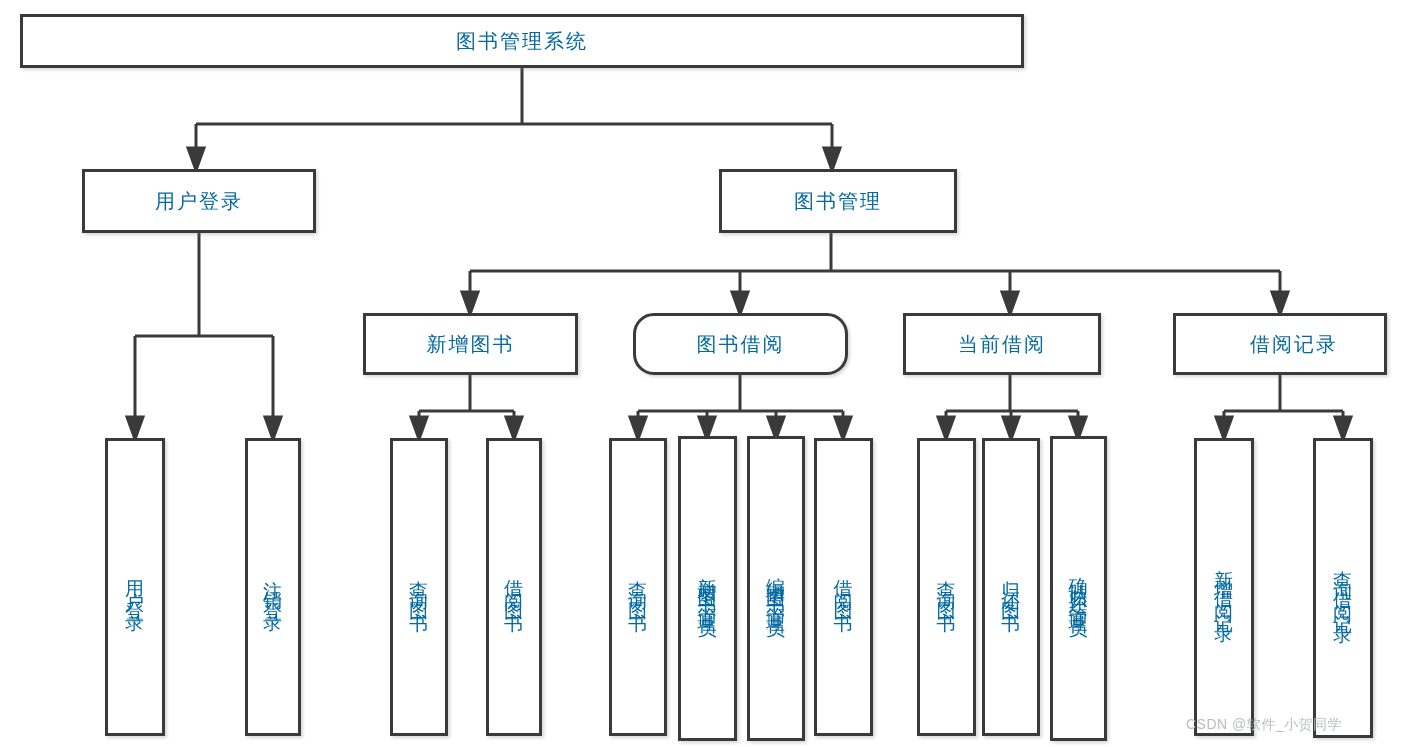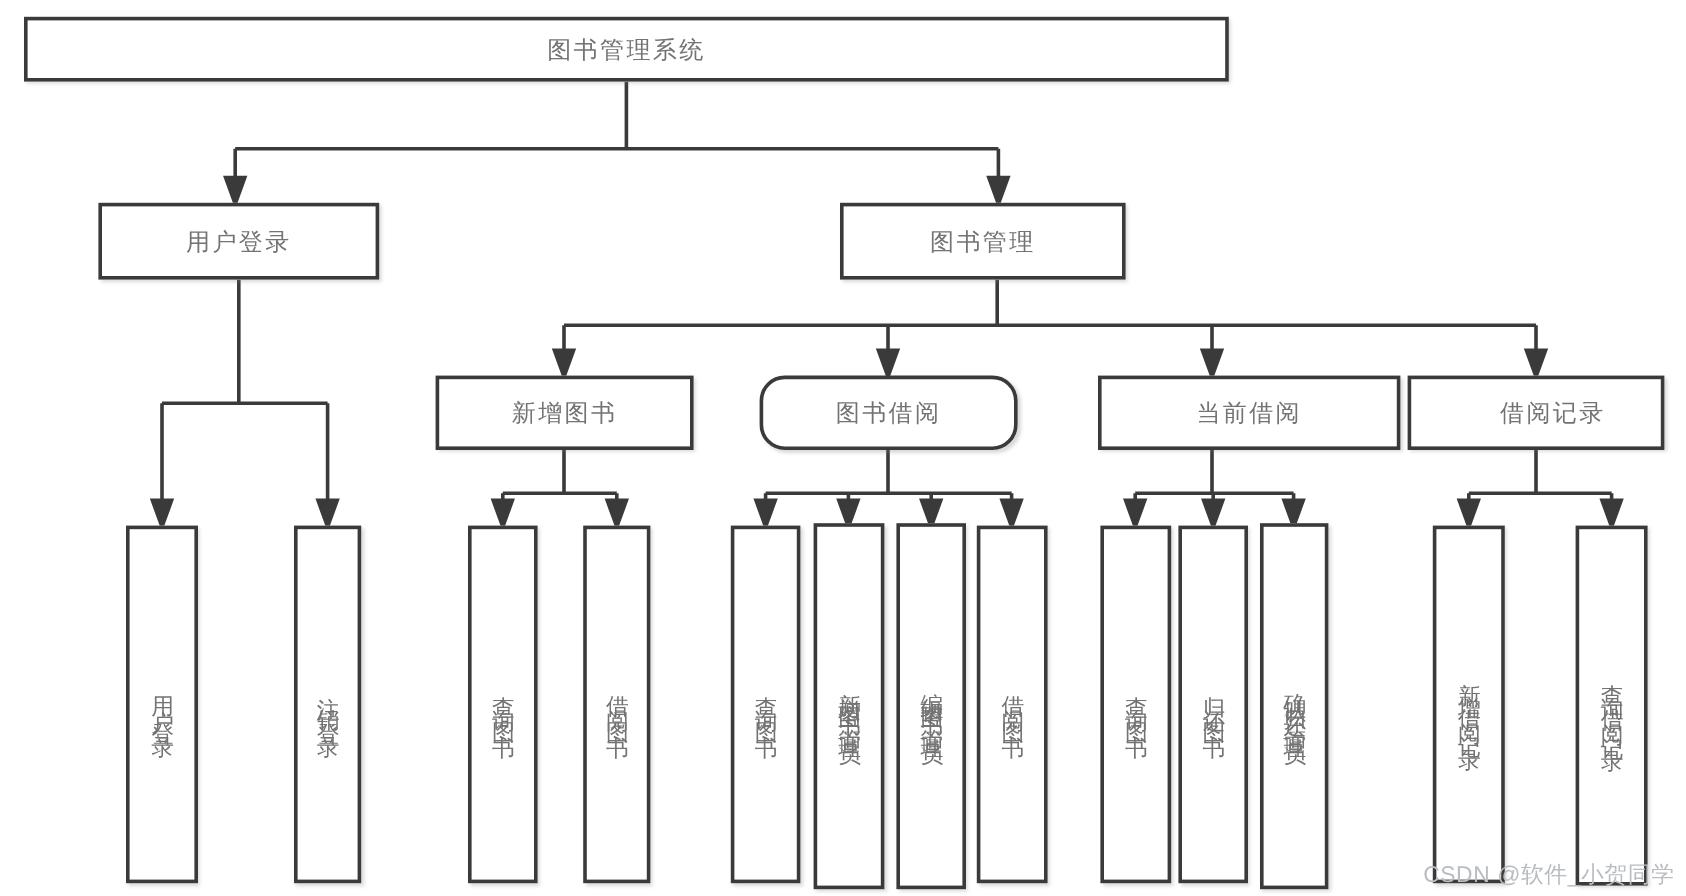--- a/index.html
+++ b/index.html
@@ -24,21 +24,21 @@
   }
   .box {
     position: absolute;
     box-sizing: border-box;
     background: #ffffff;
     border: 3px solid #3a3a3a;
     box-shadow: 2px 2px 3px rgba(130,130,130,0.30);
     display: flex;
     align-items: center;
     justify-content: center;
-    color: #737373;
+    color: #0369a1;
     z-index: 2;
   }
   .box.h {
     font-size: 20px;
     letter-spacing: 2px;
     white-space: nowrap;
   }
   .box.v {
     writing-mode: vertical-rl;
     text-orientation: mixed;
@@ -46,21 +46,21 @@
     letter-spacing: 11px;
     line-height: 1;
   }
   .box.v.tight {
     letter-spacing: 6px;
   }
   .watermark {
     position: absolute;
     left: 1186px;
     top: 716px;
-    font-size: 19px;
+    font-size: 14px;
     color: #b9bdc2;
     white-space: nowrap;
     z-index: 3;
     letter-spacing: 0.5px;
   }
 </style>
 </head>
 <body>
 
 <div class="canvas">
@@ -104,25 +104,25 @@
     <g stroke="#3a3a3a" stroke-width="3" fill="#3a3a3a">
       <path fill="none" d="M1280 375 V411 M1224 411 H1343 M1224 411 V421 M1343 411 V421"></path>
       <polygon points="1216,417 1232,417 1224,439"></polygon>
       <polygon points="1335,417 1351,417 1343,439"></polygon>
     </g>
   </svg>
 
   <div class="box h" style="left:20px; top:14px; width:1004px; height:54px;">图书管理系统</div>
 
   <div class="box h" style="left:82px; top:169px; width:234px; height:64px;">用户登录</div>
-  <div class="box h" style="left:700px; top:169px; width:238px; height:64px;">图书管理</div>
+  <div class="box h" style="left:719px; top:169px; width:238px; height:64px;">图书管理</div>
 
   <div class="box h" style="left:363px; top:313px; width:215px; height:62px;">新增图书</div>
   <div class="box h" style="left:633px; top:313px; width:215px; height:62px;border-radius:21px;">图书借阅</div>
-  <div class="box h" style="left:903px; top:313px; width:252px; height:62px;margin-left:12px;">当前借阅</div>
+  <div class="box h" style="left:903px; top:313px; width:198px; height:62px;">当前借阅</div>
   <div class="box h" style="left:1173px; top:313px; width:214px; height:62px;padding-left:28px;">借阅记录</div>
 
   <div class="box v" style="left:105px; top:438px; width:60px; height:298px;">用户登录</div>
   <div class="box v" style="left:245px; top:438px; width:56px; height:298px;">注销登录</div>
 
   <div class="box v" style="left:390px; top:438px; width:58px; height:298px;">查询图书</div>
   <div class="box v" style="left:486px; top:438px; width:56px; height:298px;">借阅图书</div>
 
   <div class="box v" style="left:609px; top:438px; width:58px; height:298px;">查询图书</div>
   <div class="box v tight" style="left:678px; top:436px; width:59px; height:305px;">新增图书（管理员）</div>

